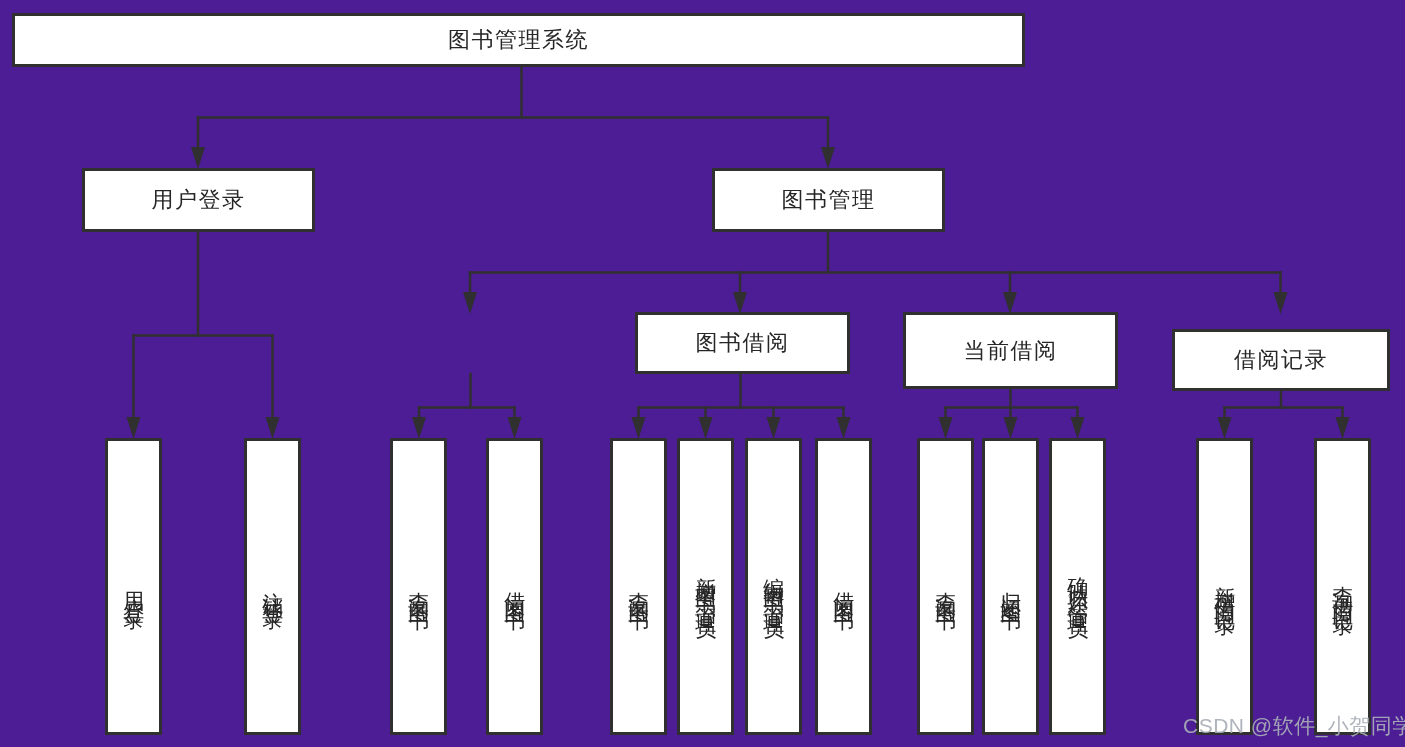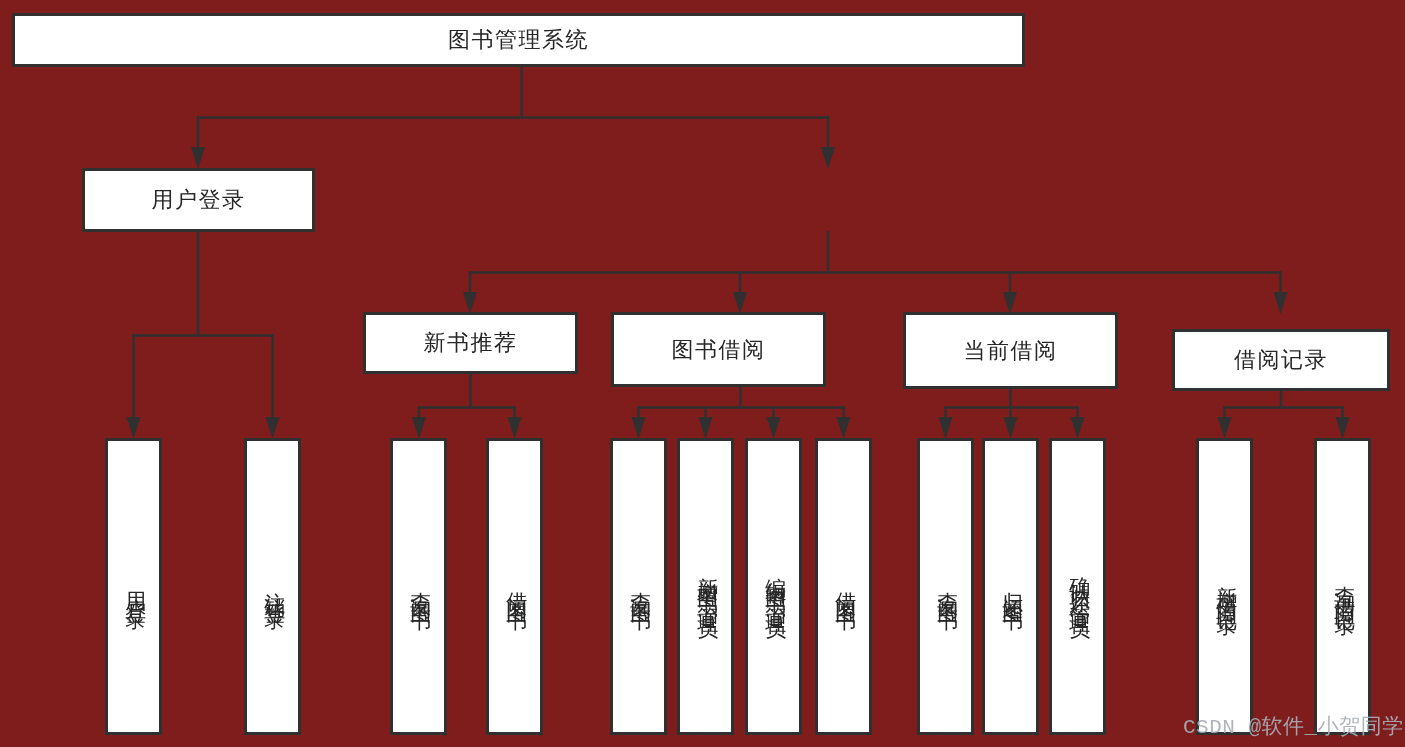--- a/index.html
+++ b/index.html
@@ -1,23 +1,23 @@
 <!DOCTYPE html>
 <html><head>
 <meta charset="utf-8">
 <style>
   * { margin: 0; padding: 0; box-sizing: border-box; }
   html, body { background: #ffffff; }
   .stage {
     position: relative;
     width: 1405px;
     height: 747px;
-    background: #7f1d1d;
+    background: #4c1d95;
     overflow: hidden;
-    font-family: Liberation Mono, monospace;
+    font-family: Liberation Sans, sans-serif;
   }
   .connectors { position: absolute; left: 0; top: 0; width: 1405px; height: 747px; }
   .node {
     position: absolute;
     border: 3px solid #303030;
     background: #ffffff;
     display: flex;
     align-items: center;
     justify-content: center;
     color: #262626;
@@ -113,25 +113,25 @@
     </g>
   </svg>
 
   <div class="node node-h" style="left:12px;top:13px;width:1013px;height:54px">
     <span class="lbl">图书管理系统</span>
   </div>
 
   <div class="node node-h" style="left:82px;top:168px;width:233px;height:64px">
     <span class="lbl">用户登录</span>
   </div>
+  <div class="node node-h" style="left:712px;top:168px;width:233px;height:64px">
+    <span class="lbl">图书管理</span>
+  </div>
 
-  <div class="node node-h" style="left:363px;top:312px;width:215px;height:62px">
-    <span class="lbl">新书推荐</span>
-  </div>
-  <div class="node node-h" style="left:611px;top:312px;width:215px;height:75px">
+  <div class="node node-h" style="left:635px;top:312px;width:215px;height:62px">
     <span class="lbl">图书借阅</span>
   </div>
   <div class="node node-h" style="left:903px;top:312px;width:215px;height:77px">
     <span class="lbl">当前借阅</span>
   </div>
   <div class="node node-h" style="left:1172px;top:329px;width:218px;height:62px">
     <span class="lbl">借阅记录</span>
   </div>
 
   <div class="node node-v" style="left:105px;top:438px;width:57px;height:297px">

